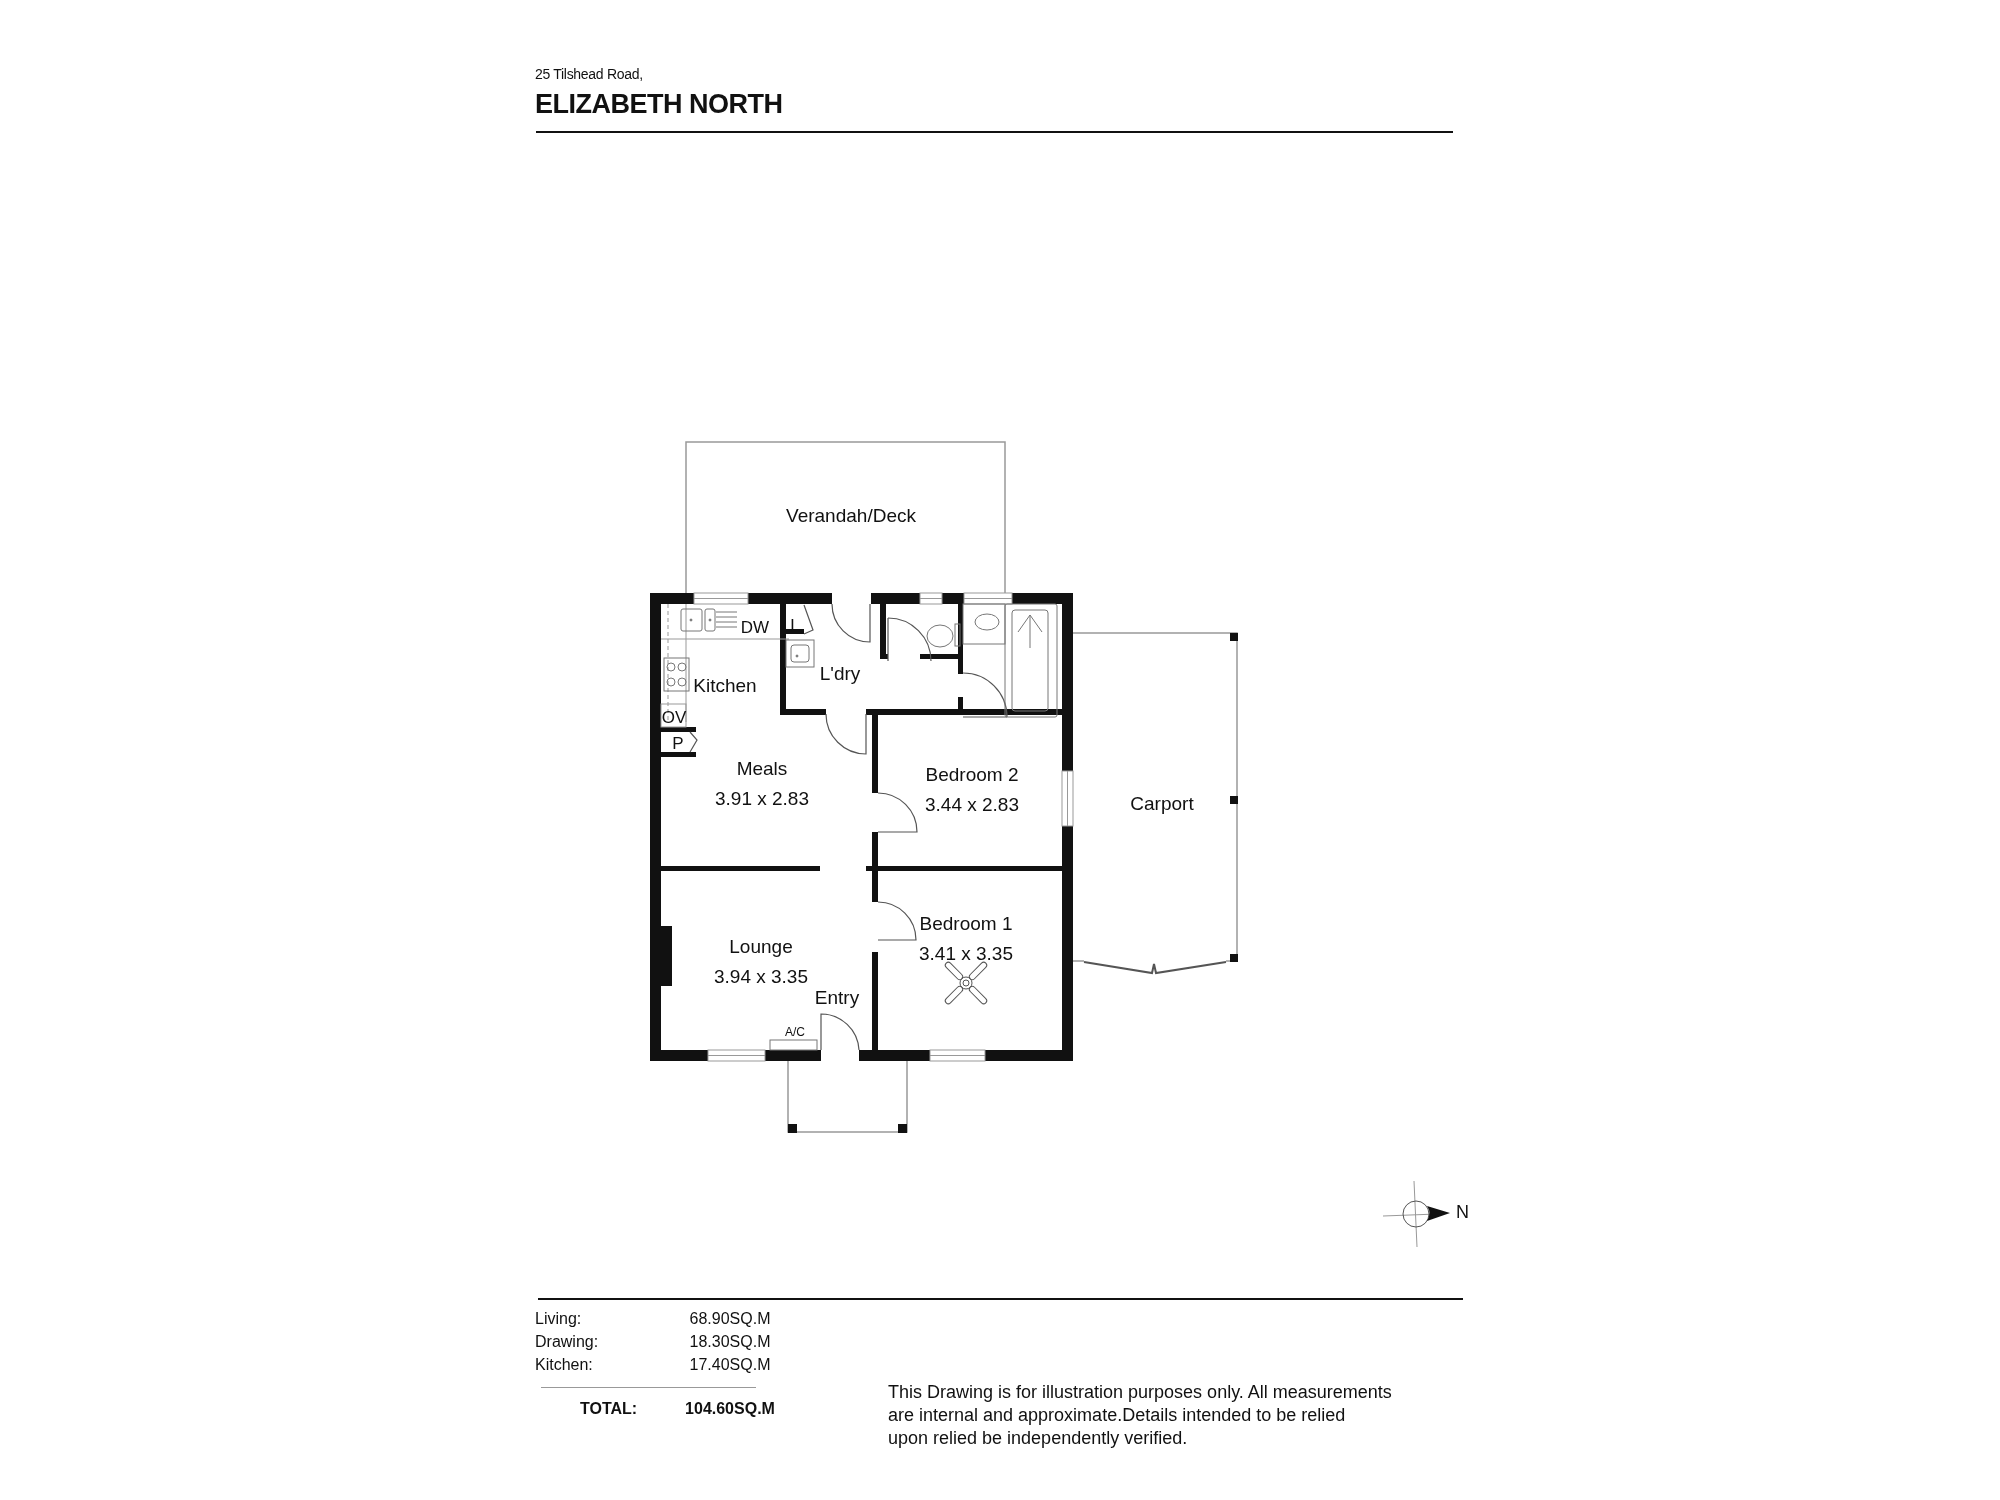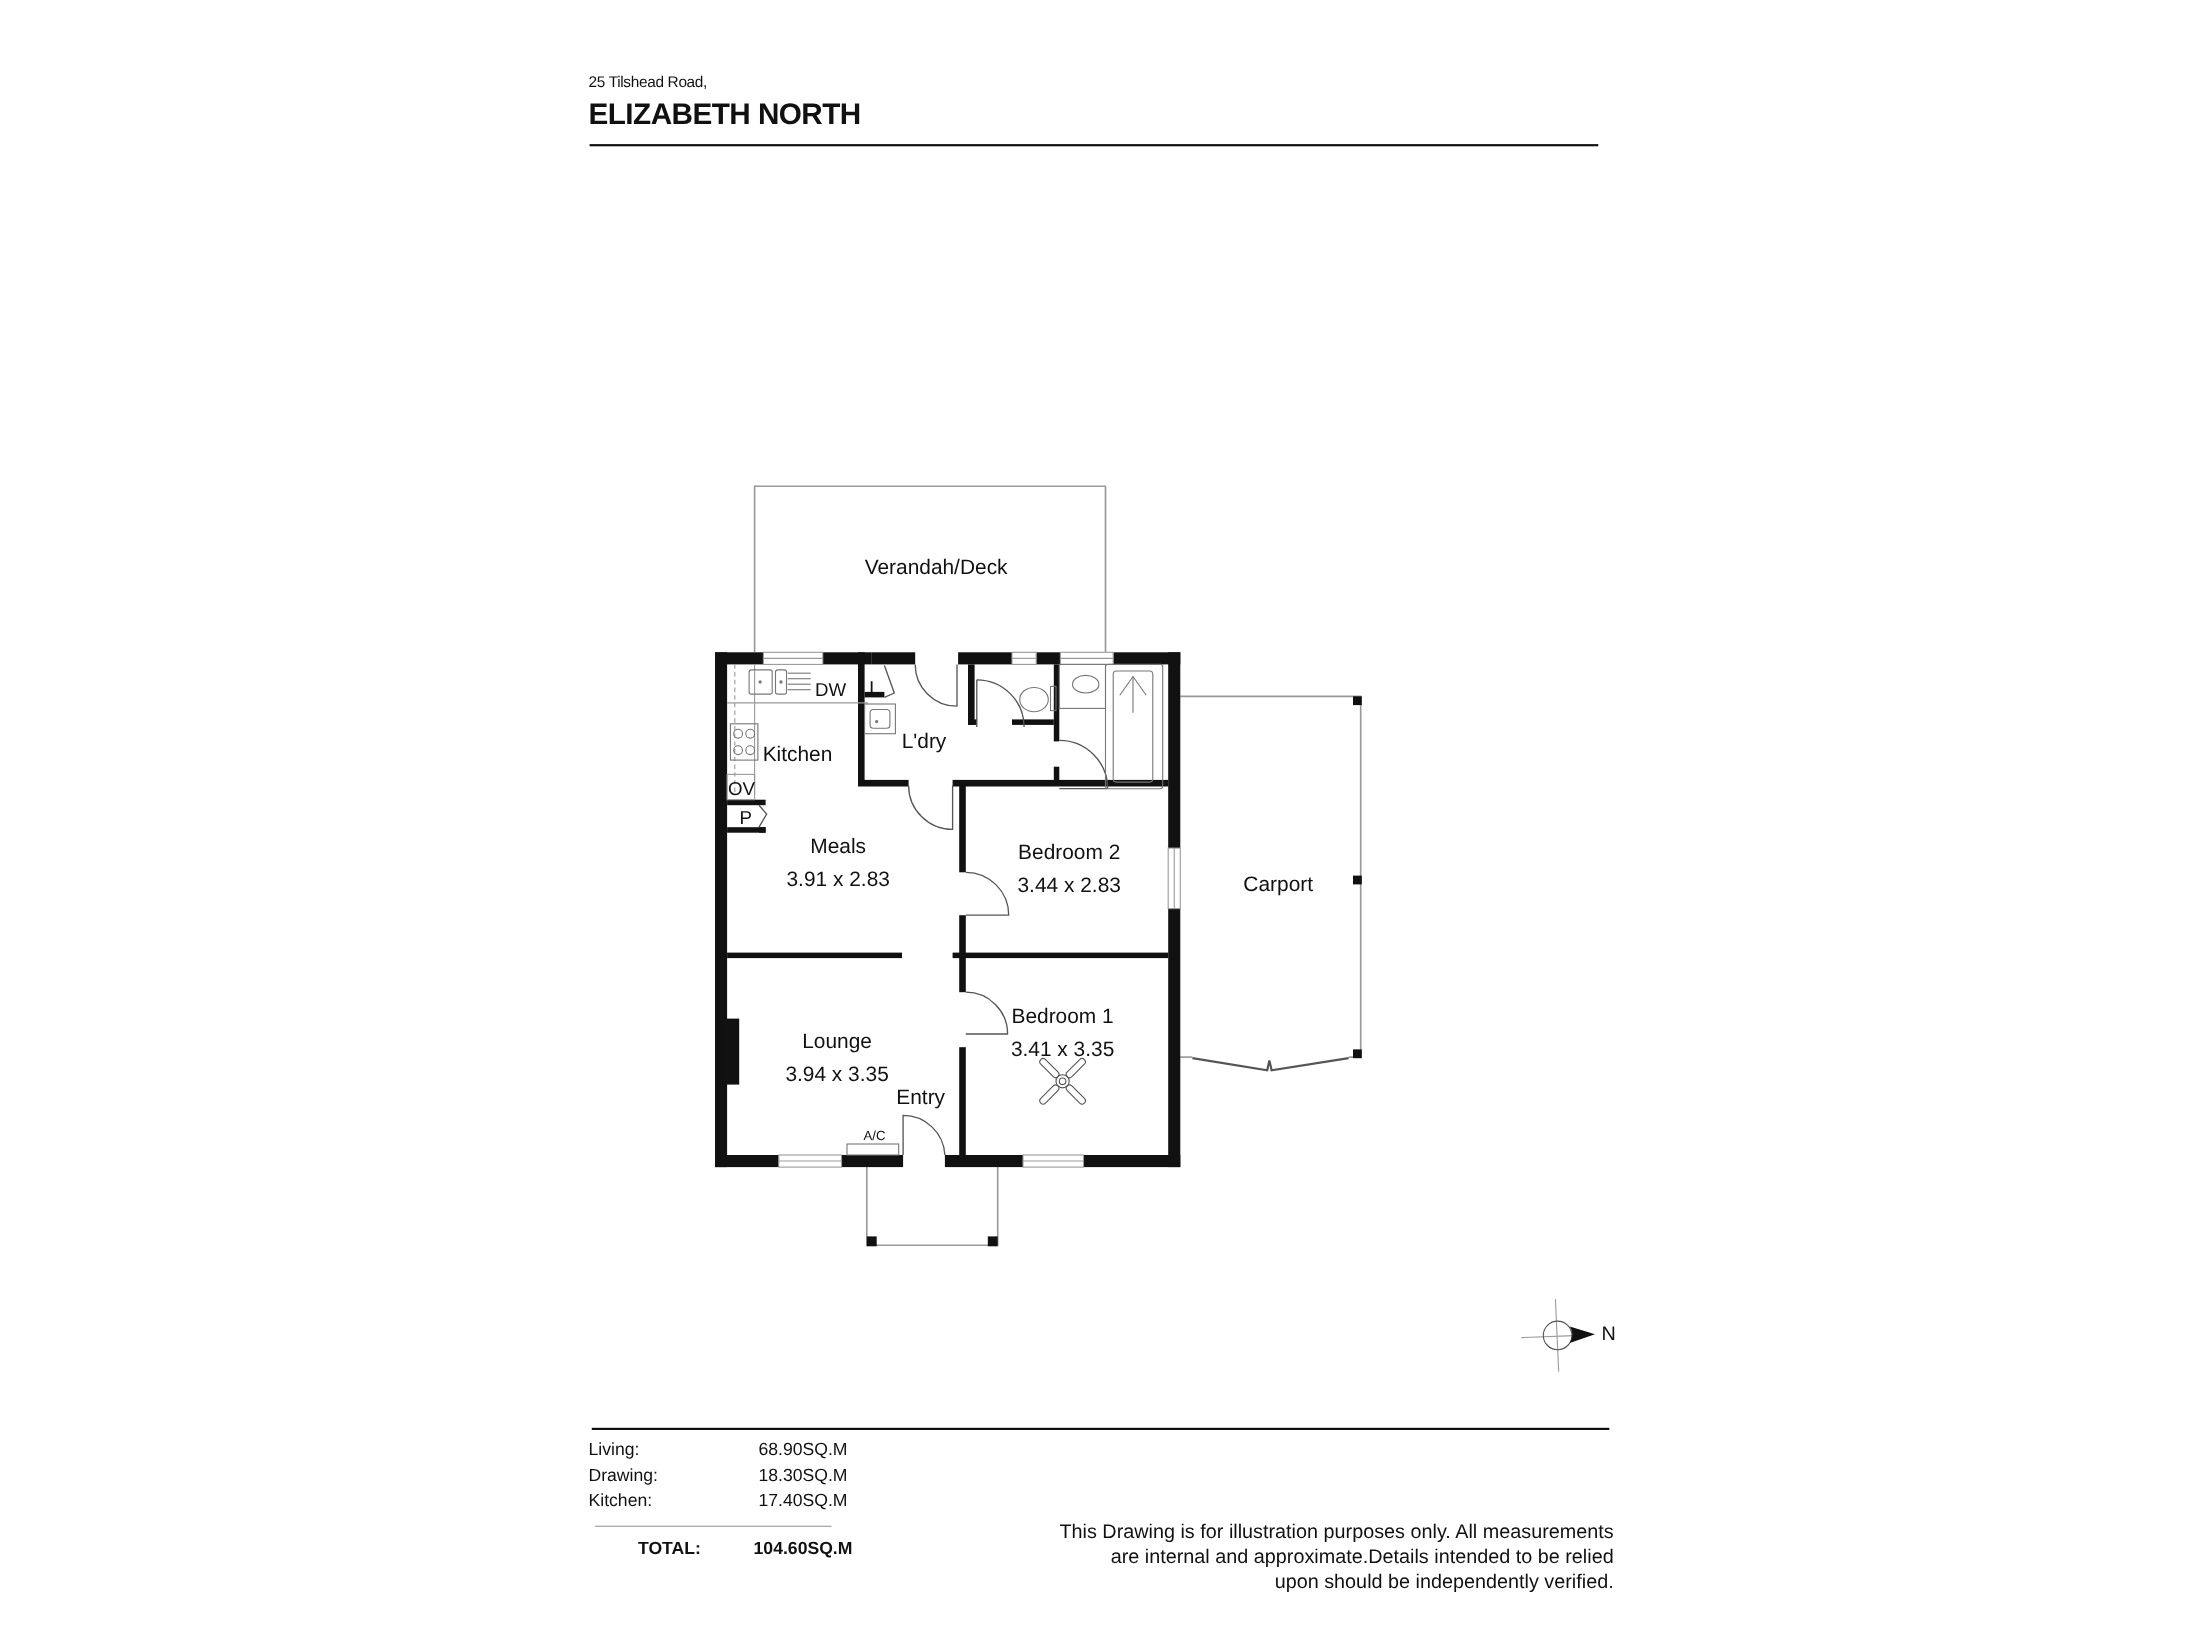--- a/index.html
+++ b/index.html
@@ -10,21 +10,21 @@
   .rule-bottom { position:absolute; left:538px; top:1298px; width:925px; height:2px; background:#111; }
   svg.plan { position:absolute; left:0; top:0; }
   .room-label { font-family:"Liberation Sans", sans-serif; font-size:19px; fill:#111; text-anchor:middle; }
   .small-label { font-family:"Liberation Sans", sans-serif; font-size:17px; fill:#111; text-anchor:middle; }
   .tiny-label { font-family:"Liberation Sans", sans-serif; font-size:12px; fill:#111; text-anchor:middle; }
   .areas { position:absolute; left:535px; top:1307px; width:240px; font-size:16px; }
   .areas .row { display:flex; justify-content:space-between; height:23px; line-height:23px; }
   .areas .row .val { width:90px; text-align:center; }
   .areas .sep { height:1px; background:#999; margin:11px 0 9px 6px; width:215px; }
   .areas .total { font-weight:bold; font-size:16px;margin-left:45px; }
-  .disclaimer { position:absolute; right:533px; top:1381px; width:560px; text-align:right; font-size:18px; line-height:23px; }
+  .disclaimer { position:absolute; right:552px; top:1381px; width:560px; font-size:18px; line-height:23px; }
   .compass-n { position:absolute; left:1456px; top:1202px; font-size:18px; }
 </style>
 </head>
 <body>
 
 <div class="hdr-address">25 Tilshead Road,</div>
 <div class="hdr-city">ELIZABETH NORTH</div>
 <div class="rule-top"></div>
 
 <svg class="plan" width="2000" height="1500" viewBox="0 0 2000 1500">
@@ -247,14 +247,14 @@
   <div class="sep"></div>
   <div class="row total">
     <span>TOTAL:</span>
     <span class="val">104.60SQ.M</span>
   </div>
 </div>
 
 <div class="disclaimer">
   <div>This Drawing is for illustration purposes only. All measurements</div>
   <div>are internal and approximate.Details intended to be relied</div>
-  <div>upon should be independently verified.</div>
+  <div>upon relied be independently verified.</div>
 </div>
 
 </body></html>

